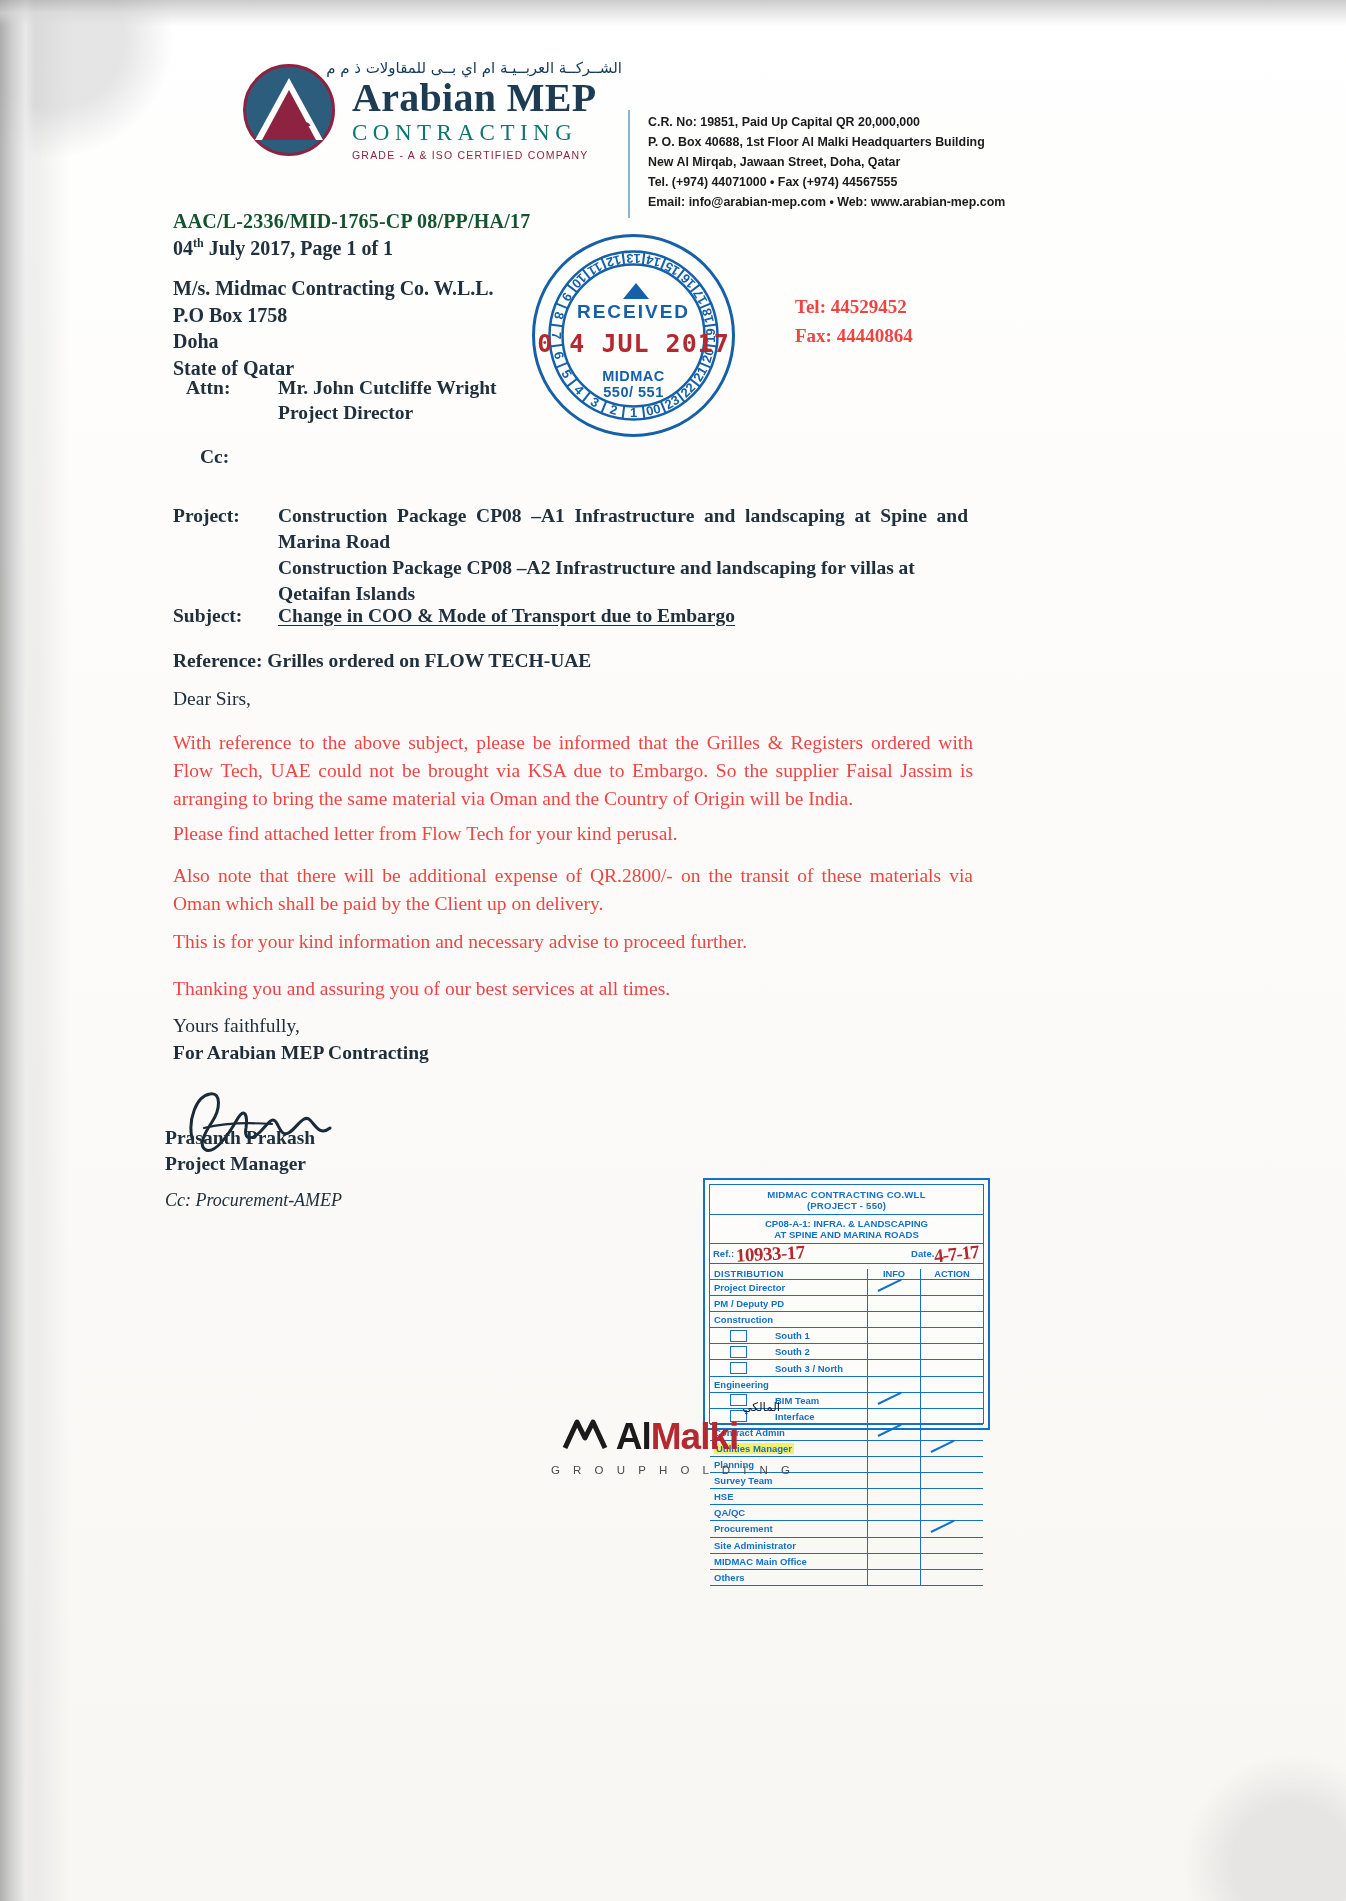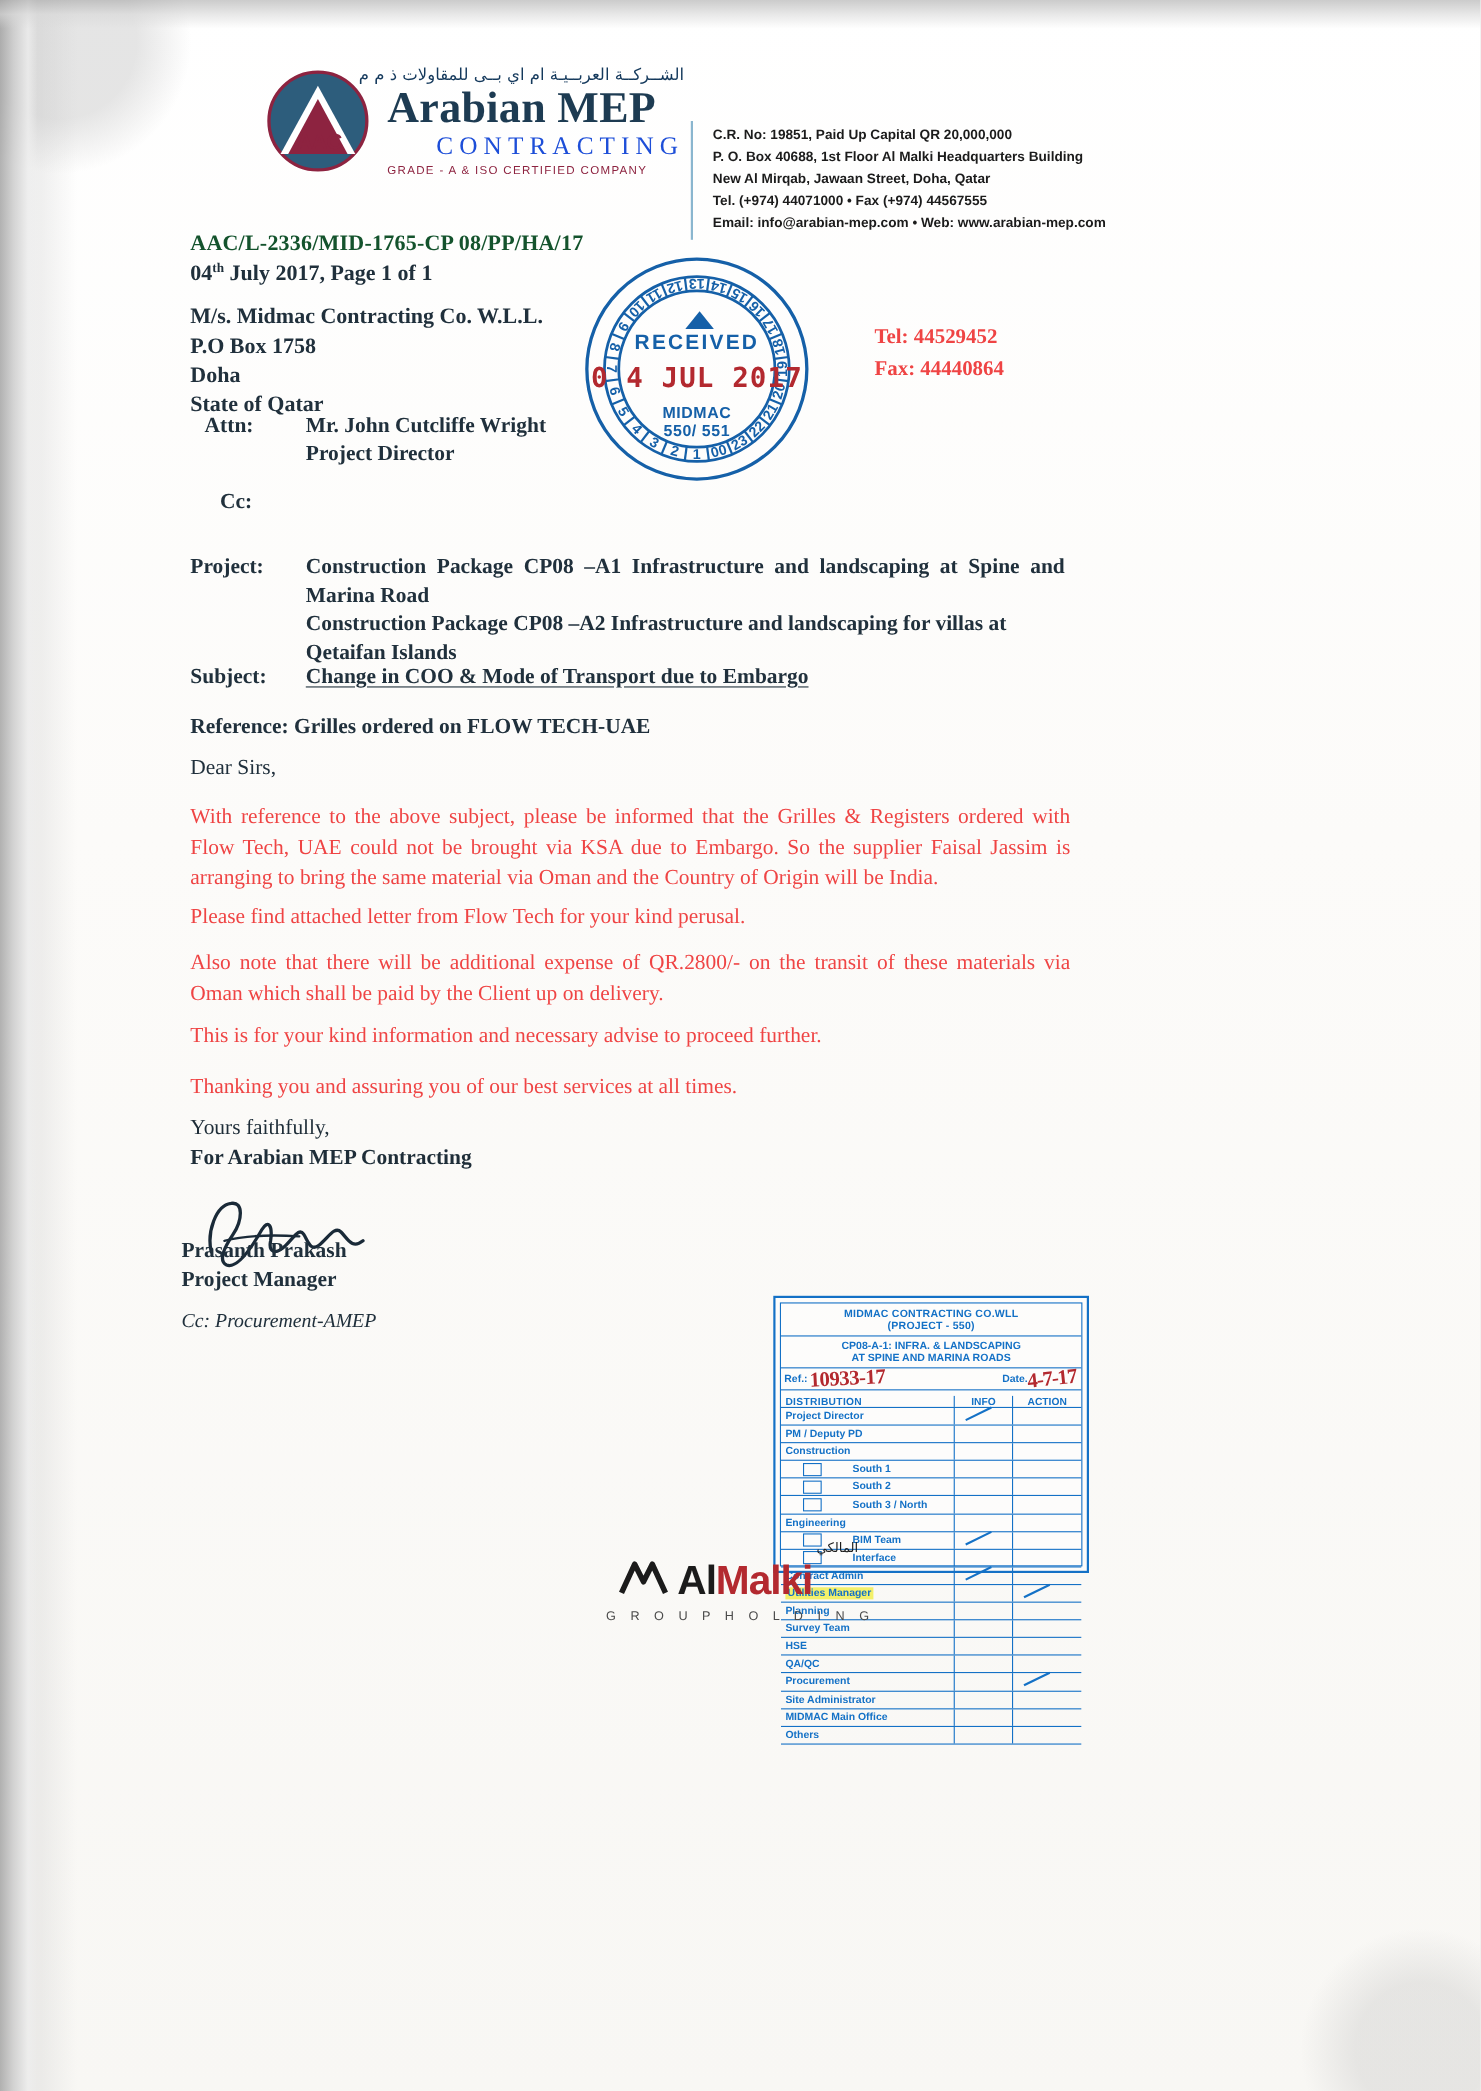--- a/index.html
+++ b/index.html
@@ -66,22 +66,22 @@
   .brand-ar{
     font-family:"DejaVu Sans",sans-serif;font-size:15px;color:#14395c;
     direction:rtl;text-align:right;letter-spacing:0px;line-height:16px;
     white-space:nowrap;
   }
   .brand-main{
     font-family:"Liberation Serif",serif;font-weight:bold;font-size:40px;
     color:#1d3b52;line-height:44px;letter-spacing:.3px;
   }
   .brand-sub{
-    font-family:"Liberation Serif",serif;font-size:23px;color:#1d4ed8;
-    letter-spacing:5.5px;line-height:26px;text-align:right;
+    font-family:"Liberation Serif",serif;font-size:23px;color:#0f766e;
+    letter-spacing:5.5px;line-height:26px;
   }
   .brand-tag{
     font-family:"Liberation Sans",sans-serif;font-size:10.5px;color:#8d2340;
     letter-spacing:1.2px;font-weight:normal;margin-top:3px;
   }
   .vrule{position:absolute;left:628px;top:58px;width:2px;height:108px;background:#8ab6cf;}
   .contact{
     position:absolute;left:648px;top:60px;width:420px;
     font-family:"Liberation Sans",sans-serif;font-size:12.4px;color:#1b1b1b;
     line-height:20px;font-weight:600;

